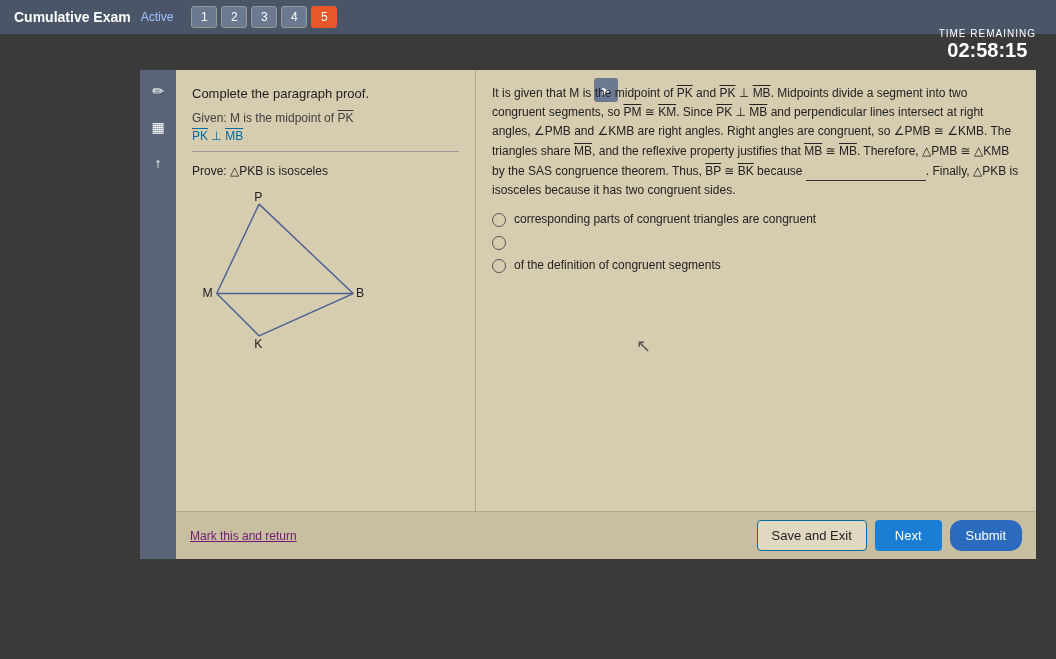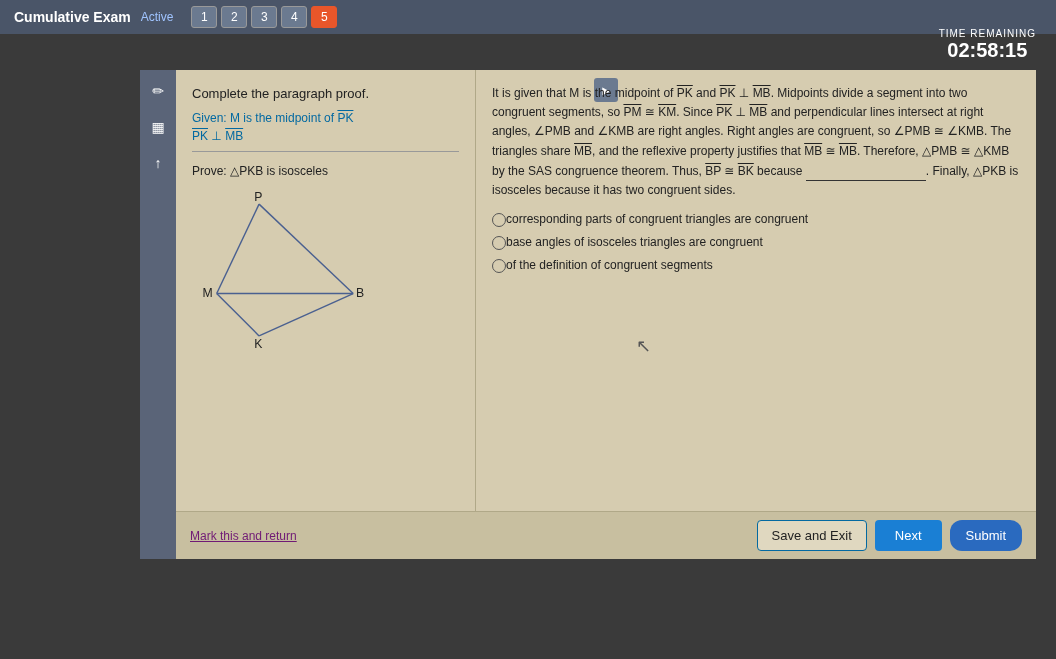--- a/index.html
+++ b/index.html
@@ -111,21 +111,21 @@
       flex-shrink: 0;
       border-right: 1px solid #b0a888;
     }
     .problem-title {
       font-size: 13px;
       color: #222;
       margin-bottom: 10px;
     }
     .given-text {
       font-size: 12px;
-      color: #0369a1;
+      color: #404040;
       margin-bottom: 4px;
     }
     .given-overline {
       text-decoration: overline;
     }
     .perp-text {
       font-size: 12px;
       color: #0369a1;
       margin-bottom: 12px;
       border-bottom: 1px solid #999;
@@ -158,20 +158,21 @@
       width: 120px;
       border-bottom: 1px solid #333;
       vertical-align: bottom;
     }
     .options-area {
       margin-top: 10px;
     }
     .option-item {
       display: flex;
       align-items: flex-start;
+      gap: 8px;
       margin-bottom: 8px;
       font-size: 12px;
       color: #222;
     }
     .option-radio {
       width: 14px;
       height: 14px;
       border: 1.5px solid #555;
       border-radius: 50%;
       flex-shrink: 0;
@@ -330,21 +331,20 @@
         Finally, △PKB is isosceles because it has two congruent sides.
       </div>
 
       <div class="options-area">
         <div class="option-item">
           <div class="option-radio"></div>
           <span>corresponding parts of congruent triangles are congruent</span>
         </div>
         <div class="option-item">
           <div class="option-radio"></div>
-          <span>base angles of isosceles triangles are congruent</span>
         </div>
         <div class="option-item">
           <div class="option-radio"></div>
           <span>of the definition of congruent segments</span>
         </div>
       </div>
     </div>
 
     <div class="cursor-indicator">↖</div>
   </div>

